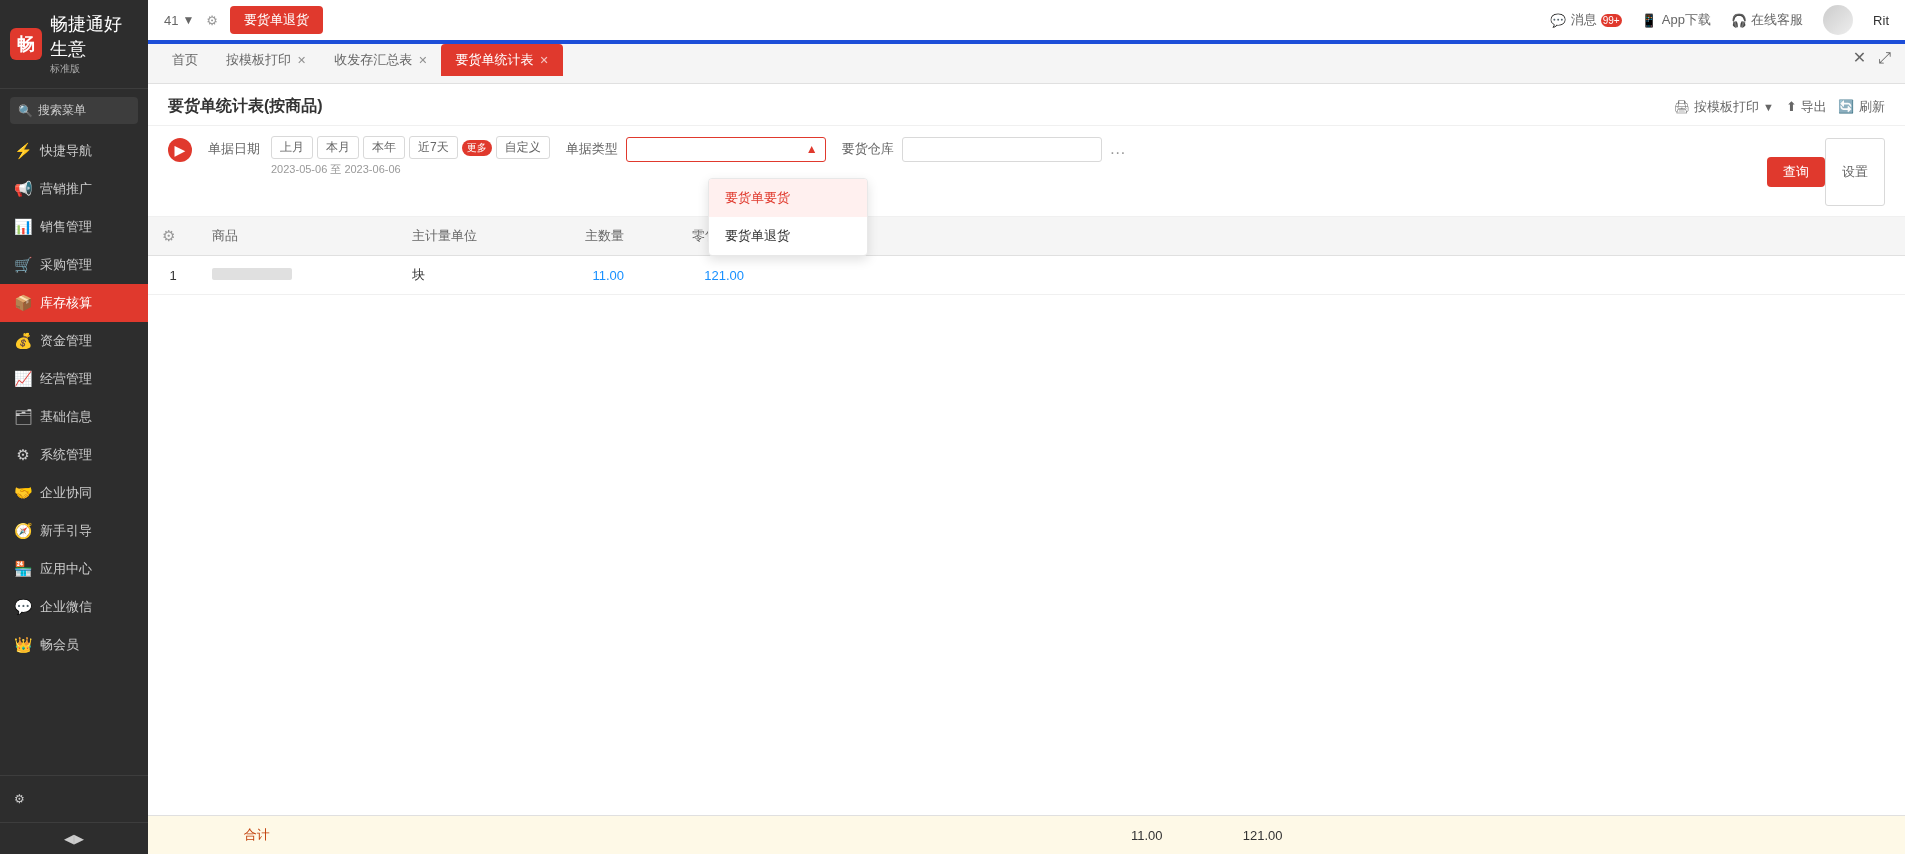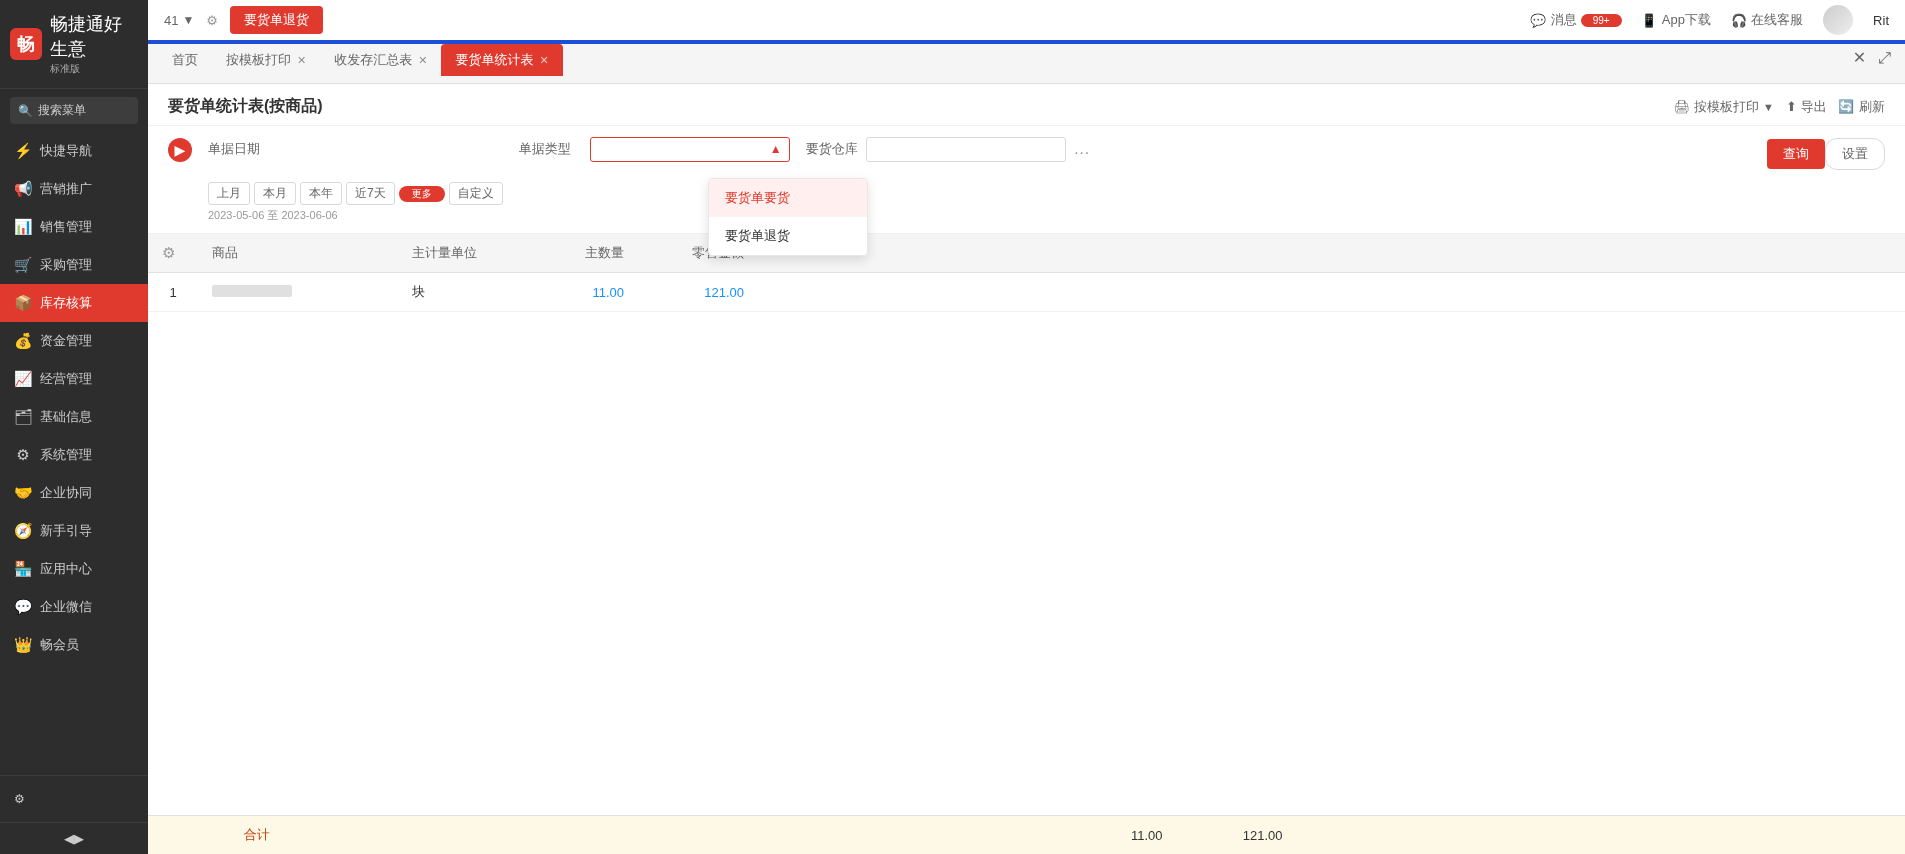--- a/index.html
+++ b/index.html
@@ -147,21 +147,21 @@
       gap: 4px;
       color: #666;
       font-size: 13px;
       cursor: pointer;
       white-space: nowrap;
     }
     .badge-red {
       background: #e0392d;
       color: #fff;
       font-size: 10px;
-      padding: 1px 12px;
+      padding: 1px 2px;
       border-radius: 8px;
       min-width: 18px;
       text-align: center;
     }
     .header-avatar {
       width: 30px;
       height: 30px;
       border-radius: 50%;
       background: #ddd;
       display: flex; align-items: center; justify-content: center;
@@ -266,22 +266,22 @@
       border: none;
       border-radius: 4px;
       padding: 6px 16px;
       font-size: 13px;
       cursor: pointer;
     }
     .btn-default {
       background: #fff;
       color: #666;
       border: 1px solid #d9d9d9;
-      border-radius: 12px;
-      padding: 6px 16px;
+      border-radius: 3px;
+      padding: 24px 16px;
       font-size: 13px;
       cursor: pointer;
     }
 
     
     .filter-bar {
       background: #fff;
       padding: 10px 20px;
       display: flex;
       align-items: flex-start;
@@ -298,23 +298,22 @@
       color: #fff;
       display: flex; align-items: center; justify-content: center;
       cursor: pointer;
       font-size: 14px;
       flex-shrink: 0;
       margin-top: 2px;
     }
     .filter-section {
       display: flex;
       align-items: flex-start;
-      gap: 20px;
+      gap: 11px;
       flex-wrap: wrap;
-      flex-direction: column;
     }
     .filter-label {
       color: #666;
       font-size: 13px;
       white-space: nowrap;
       line-height: 26px;
     }
     .filter-date-group {
       display: flex;
       flex-direction: column;
@@ -331,42 +330,42 @@
       border-radius: 3px;
       background: #fff;
       color: #666;
       font-size: 12px;
       cursor: pointer;
     }
     .quick-date-badge {
       background: #e0392d;
       color: #fff;
       font-size: 10px;
-      padding: 1px 13px;
+      padding: 1px 5px;
       border-radius: 8px;
       cursor: pointer;
     }
     .custom-btn {
       padding: 2px 8px;
       border: 1px solid #d9d9d9;
       border-radius: 3px;
       background: #fff;
       color: #666;
       font-size: 12px;
       cursor: pointer;
     }
     .filter-date-range {
       font-size: 11px;
       color: #999;
     }
 
     .filter-type-section {
       display: flex;
       align-items: center;
-      gap: 19px;
+      gap: 8px;
     }
     .filter-type-input-wrap {
       position: relative;
       display: flex;
       align-items: center;
     }
     .filter-type-input {
       border: 1px solid #e0392d;
       border-radius: 3px;
       padding: 4px 28px 4px 8px;

